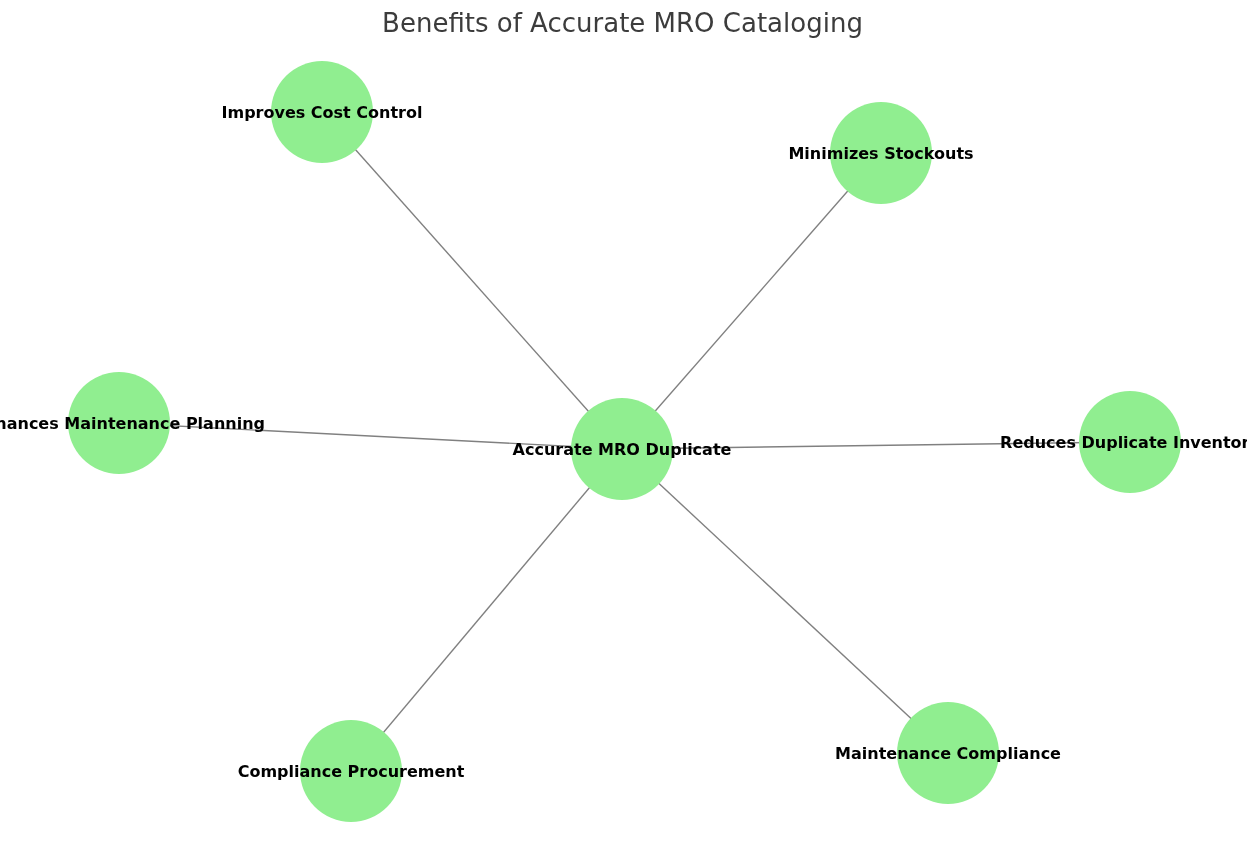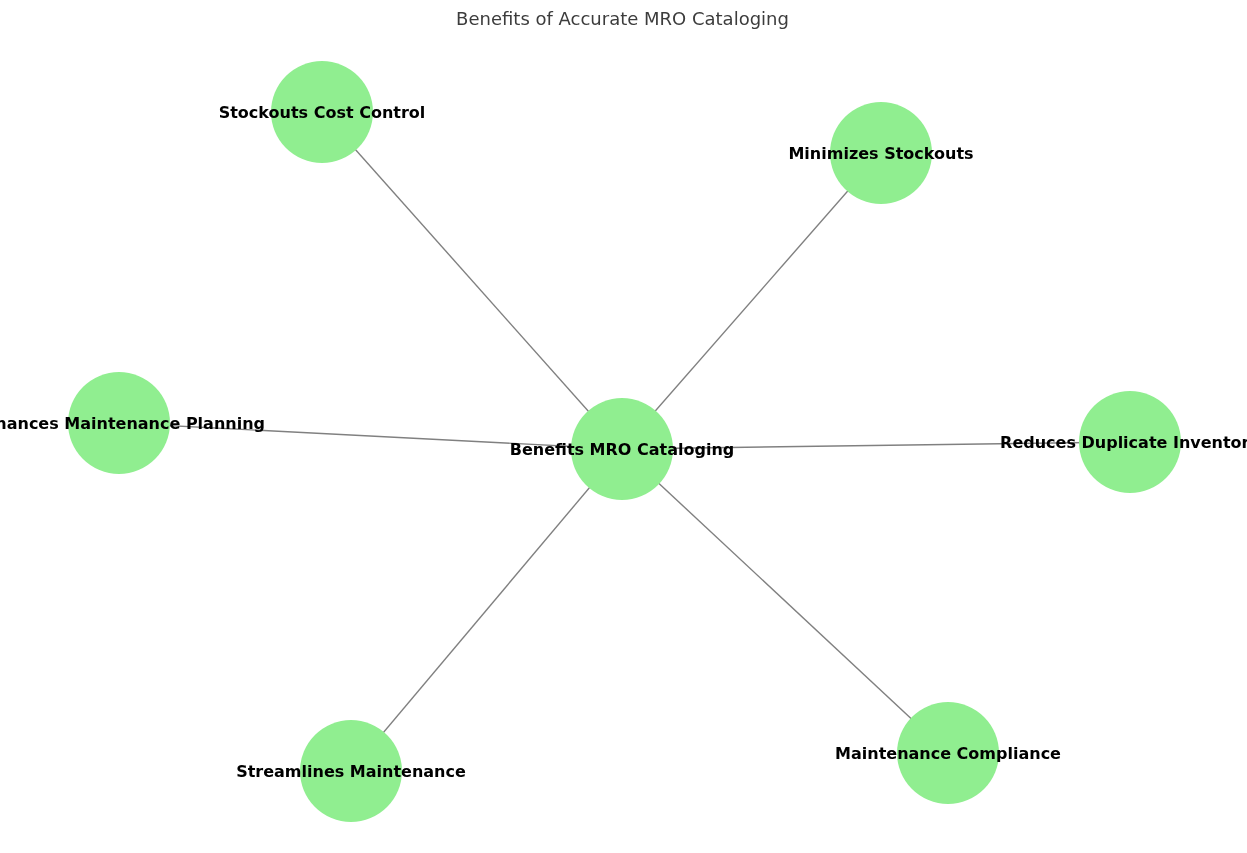--- a/index.html
+++ b/index.html
@@ -14,21 +14,21 @@
     background: var(--bg-color, #ffffff);
     overflow: hidden;
     font-family: "DejaVu Sans", sans-serif;
   }
   .diagram-title {
     position: absolute;
     top: 8px;
     left: 0;
     width: 1245px;
     text-align: center;
-    font-size: 18px;
+    font-size: 26px;
     font-weight: 400;
     color: var(--title-color, #3c3c3c);
     white-space: nowrap;
   }
   #edges {
     position: absolute;
     left: 0;
     top: 0;
     width: 1247px;
     height: 853px;
@@ -71,46 +71,46 @@
     <line x1="622" y1="449" x2="322" y2="112"></line>
     <line x1="622" y1="449" x2="881" y2="153"></line>
     <line x1="622" y1="449" x2="119" y2="423"></line>
     <line x1="622" y1="449" x2="1130" y2="442"></line>
     <line x1="622" y1="449" x2="351" y2="771"></line>
     <line x1="622" y1="449" x2="948" y2="753"></line>
   </svg>
 
   <div class="node" style="left:622px; top:449px;">
     <div class="node-circle"></div>
-    <div class="node-label">Benefits MRO Cataloging</div>
+    <div class="node-label">Accurate MRO Duplicate</div>
   </div>
 
   <div class="node" style="left:322px; top:112px;">
     <div class="node-circle"></div>
-    <div class="node-label">Stockouts Cost Control</div>
+    <div class="node-label">Improves Cost Control</div>
   </div>
 
   <div class="node" style="left:881px; top:153px;">
     <div class="node-circle"></div>
     <div class="node-label">Minimizes Stockouts</div>
   </div>
 
   <div class="node" style="left:119px; top:423px;">
     <div class="node-circle"></div>
     <div class="node-label">Enhances Maintenance Planning</div>
   </div>
 
   <div class="node" style="left:1130px; top:442px;">
     <div class="node-circle"></div>
     <div class="node-label">Reduces Duplicate Inventory</div>
   </div>
 
   <div class="node" style="left:351px; top:771px;">
     <div class="node-circle"></div>
-    <div class="node-label">Streamlines Maintenance</div>
+    <div class="node-label">Compliance Procurement</div>
   </div>
 
   <div class="node" style="left:948px; top:753px;">
     <div class="node-circle"></div>
     <div class="node-label">Maintenance Compliance</div>
   </div>
 
   <div class="diagram-title">Benefits of Accurate MRO Cataloging</div>
 
 </div>

